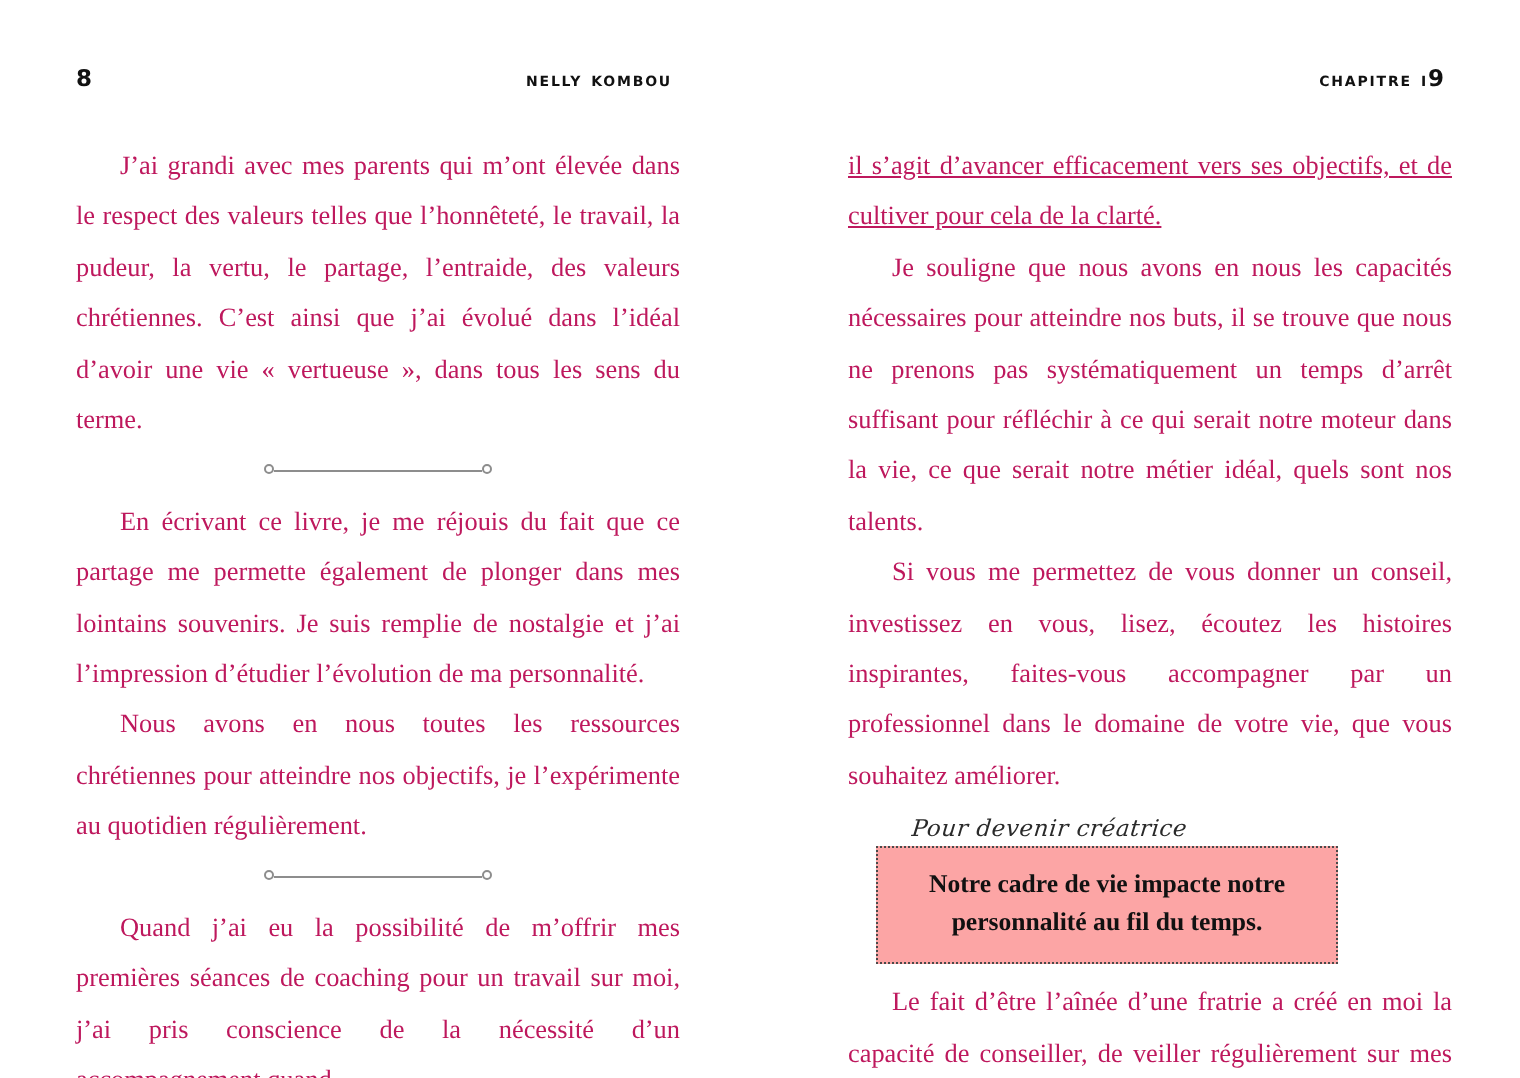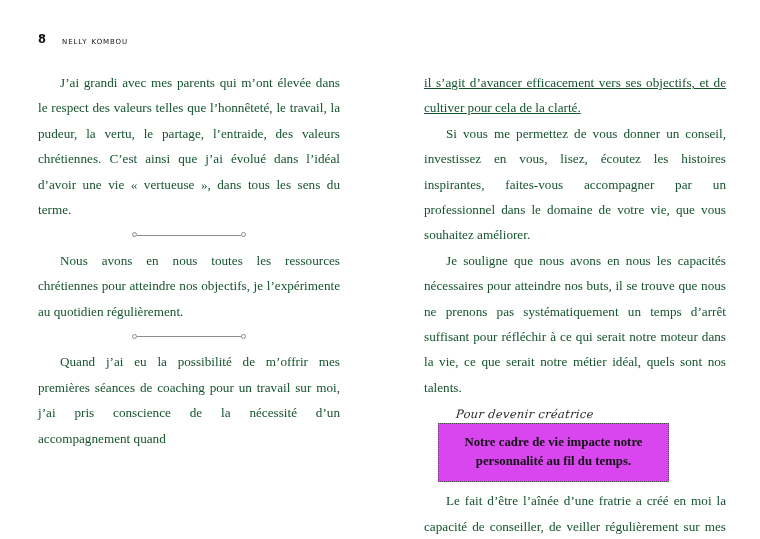--- a/index.html
+++ b/index.html
@@ -47,51 +47,50 @@
   .folio {
     font-family: "DejaVu Sans", sans-serif;
     font-size: 11.5px;
     font-weight: 700;
     color: #111111;
     letter-spacing: 0px;
     line-height: 1;
   }
   .runtitle {
     flex: 1;
-    text-align: left;
+    text-align: right;
     font-family: "DejaVu Sans", sans-serif;
     font-size: 10.5px;
-    font-weight: 400;
+    font-weight: 700;
     color: #111111;
     letter-spacing: 0.9px;
     font-variant: small-caps;
     text-transform: lowercase;
     line-height: 1;
-    margin-left: 16px;
   }
   .runtitle::first-letter { font-size: 10.5px; }
 
   
   .textblock {
     position: absolute;
     top: 70px;
     box-sizing: border-box;
     width: 302px;
   }
   .page-left  .textblock { left: 38px; }
   .page-right .textblock { left: 44px; }
 
   p.para {
     margin: 0;
     font-size: 13.2px;
     line-height: 25.4px;
     text-align: justify;
     text-justify: inter-word;
     text-indent: 22px;
-    color: #14532d;
+    color: #be185d;
     -webkit-font-smoothing: antialiased;
   }
   p.para.noindent { text-indent: 0; text-decoration: underline; }
 
   
   .ornament {
     position: relative;
     height: 25.4px;
     display: flex;
     align-items: center;
@@ -134,21 +133,21 @@
     margin-bottom: 2px;
     transform: skewX(-6deg);
     transform-origin: left center;
     white-space: nowrap;
   }
   .callout-box {
     border: 1px dotted #4a4a4a;
     box-sizing: border-box;
     width: 231px;
     padding: 9px 10px 10px 10px;
-    background: #d946ef;
+    background: #fca5a5;
   }
   .callout-text {
     margin: 0;
     text-align: center;
     font-weight: 700;
     font-size: 12.8px;
     line-height: 19px;
     color: #111111;
   }
 </style>
@@ -166,42 +165,47 @@
 
     <div class="textblock">
 
       <p class="para">J’ai grandi avec mes parents qui m’ont élevée dans le respect des valeurs telles que l’honnêteté, le travail, la pudeur, la vertu, le partage, l’entraide, des valeurs chrétiennes. C’est ainsi que j’ai évolué dans l’idéal d’avoir une vie « vertueuse », dans tous les sens du terme.</p>
 
 
       <div class="ornament">
         <span class="orn-rule"></span>
       </div>
 
+      <p class="para">En écrivant ce livre, je me réjouis du fait que ce partage me permette également de plonger dans mes lointains souvenirs. Je suis remplie de nostalgie et j’ai l’impression d’étudier l’évolution de ma personnalité.</p>
 
       <p class="para">Nous avons en nous toutes les ressources chrétiennes pour atteindre nos objectifs, je l’expérimente au quotidien régulièrement.</p>
 
       <div class="ornament">
         <span class="orn-rule"></span>
       </div>
 
       <p class="para">Quand j’ai eu la possibilité de m’offrir mes premières séances de coaching pour un travail sur moi, j’ai pris conscience de la nécessité d’un accompagnement quand</p>
 
     </div>
   </div>
 
   <div class="page page-right">
 
+    <div class="runhead">
+      <span class="runtitle">Chapitre I</span>
+      <span class="folio">9</span>
+    </div>
 
     <div class="textblock">
 
       <p class="para noindent">il s’agit d’avancer efficacement vers ses objectifs, et de cultiver pour cela de la clarté.</p>
 
+      <p class="para">Je souligne que nous avons en nous les capacités nécessaires pour atteindre nos buts, il se trouve que nous ne prenons pas systématiquement un temps d’arrêt suffisant pour réfléchir à ce qui serait notre moteur dans la vie, ce que serait notre métier idéal, quels sont nos talents.</p>
+
       <p class="para">Si vous me permettez de vous donner un conseil, investissez en vous, lisez, écoutez les histoires inspirantes, faites-vous accompagner par un professionnel dans le domaine de votre vie, que vous souhaitez améliorer.</p>
-
-      <p class="para">Je souligne que nous avons en nous les capacités nécessaires pour atteindre nos buts, il se trouve que nous ne prenons pas systématiquement un temps d’arrêt suffisant pour réfléchir à ce qui serait notre moteur dans la vie, ce que serait notre métier idéal, quels sont nos talents.</p>
 
       <div class="callout-wrap">
         <div class="callout-script">Pour devenir créatrice</div>
         <div class="callout-box">
           <p class="callout-text">Notre cadre de vie impacte notre personnalité au fil du temps.</p>
         </div>
       </div>
 
       <p class="para">Le fait d’être l’aînée d’une fratrie a créé en moi la capacité de conseiller, de veiller régulièrement sur mes cadets, et m’a responsabilisée vis-à-vis d’eux car je m’en occupais régulièrement en l’absence de nos parents.</p>
 

